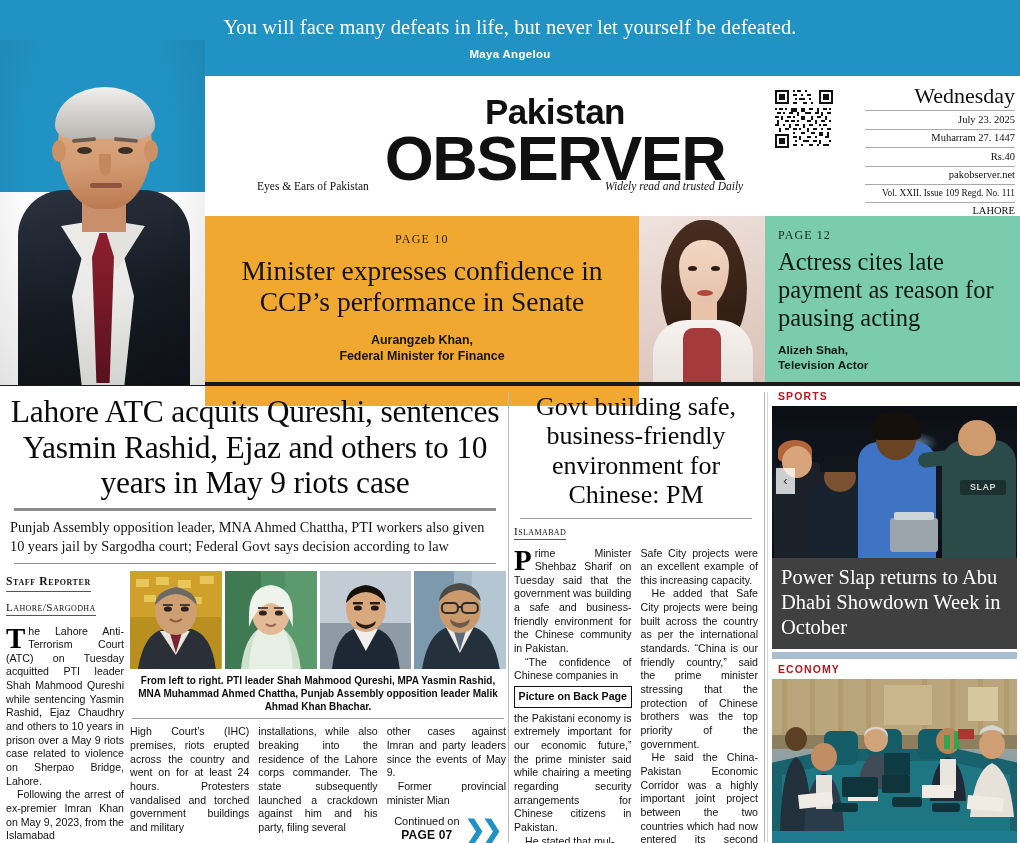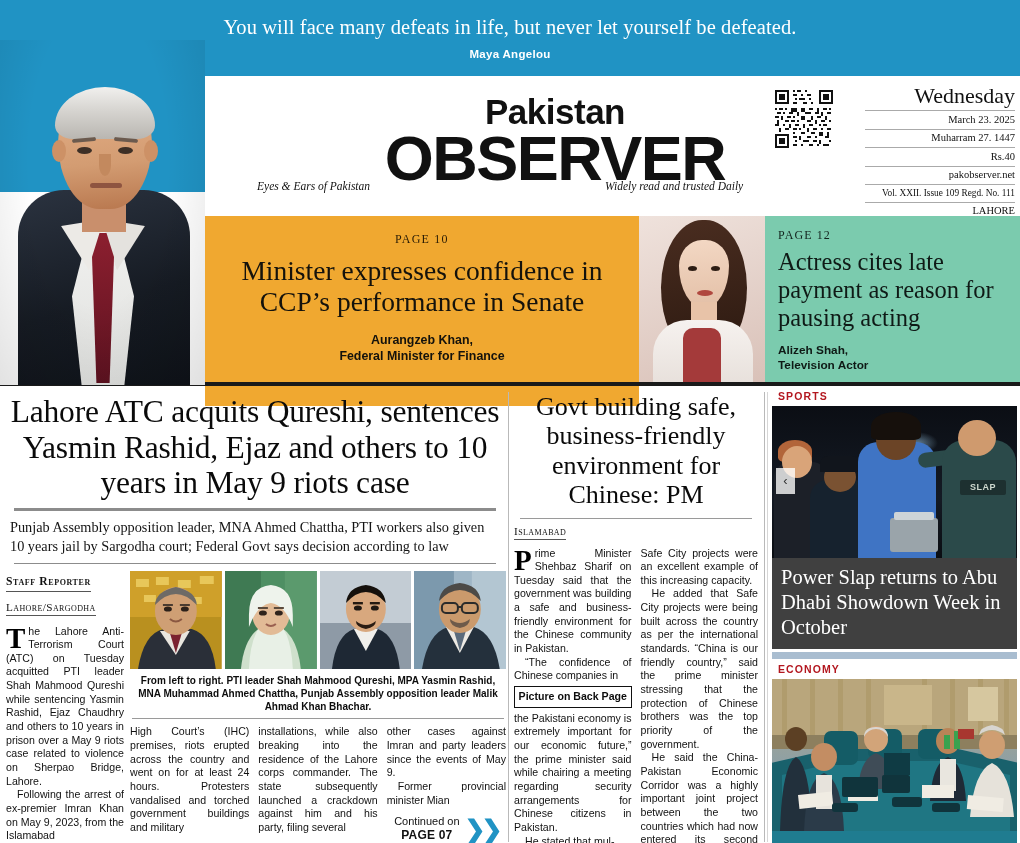--- a/index.html
+++ b/index.html
@@ -82,21 +82,21 @@
   .logo-wrap { position:absolute; left:160px; top:18px; width:380px; text-align:center; }
   .logo-pak {
     font-family:"Liberation Sans", sans-serif; font-weight:bold;
     font-size:35px; letter-spacing:-.5px; color:#111; line-height:1;
   }
   .logo-obs {
     font-family:"Liberation Sans", sans-serif; font-weight:bold;
     font-size:63px; letter-spacing:-1.5px; color:#111; line-height:.92; margin-top:1px;
   }
   .logo-sub-l {
-    position:absolute; left:52px; top:104px; font-style:italic;
+    position:absolute; left:52px; top:104px; 
     font-size:11.5px; color:#111; font-family:"Liberation Serif", serif;
   }
   .logo-sub-r {
     position:absolute; left:400px; top:104px; font-style:italic;
     font-size:11.5px; color:#111; font-family:"Liberation Serif", serif;
   }
   .qr { position:absolute; left:570px; top:14px; width:58px; height:58px; background:#fff; }
   .qr svg { display:block; }
 
   .dateblock { position:absolute; left:660px; top:8px; width:150px; text-align:right; }
@@ -415,21 +415,21 @@
             <rect x="13" y="27" width="1" height="1"></rect>
             <rect x="17" y="27" width="2" height="1"></rect>
           <rect x="21" y="27" width="1" height="1"></rect>
             <rect x="24" y="27" width="3" height="1"></rect>
         </g>
       </svg>
     </div>
 
     <div class="dateblock">
       <div class="d-day">Wednesday</div>
-      <div class="d-row">March 23. 2025</div>
+      <div class="d-row">July 23. 2025</div>
       <div class="d-row">Muharram 27. 1447</div>
       <div class="d-row">Rs.40</div>
       <div class="d-row">pakobserver.net</div>
       <div class="d-row small">Vol. XXII. Issue 109 Regd. No. 111</div>
       <div class="d-row last">LAHORE</div>
     </div>
   </div>
 
   <div class="promo-strip">
     <div class="promo-orange">

